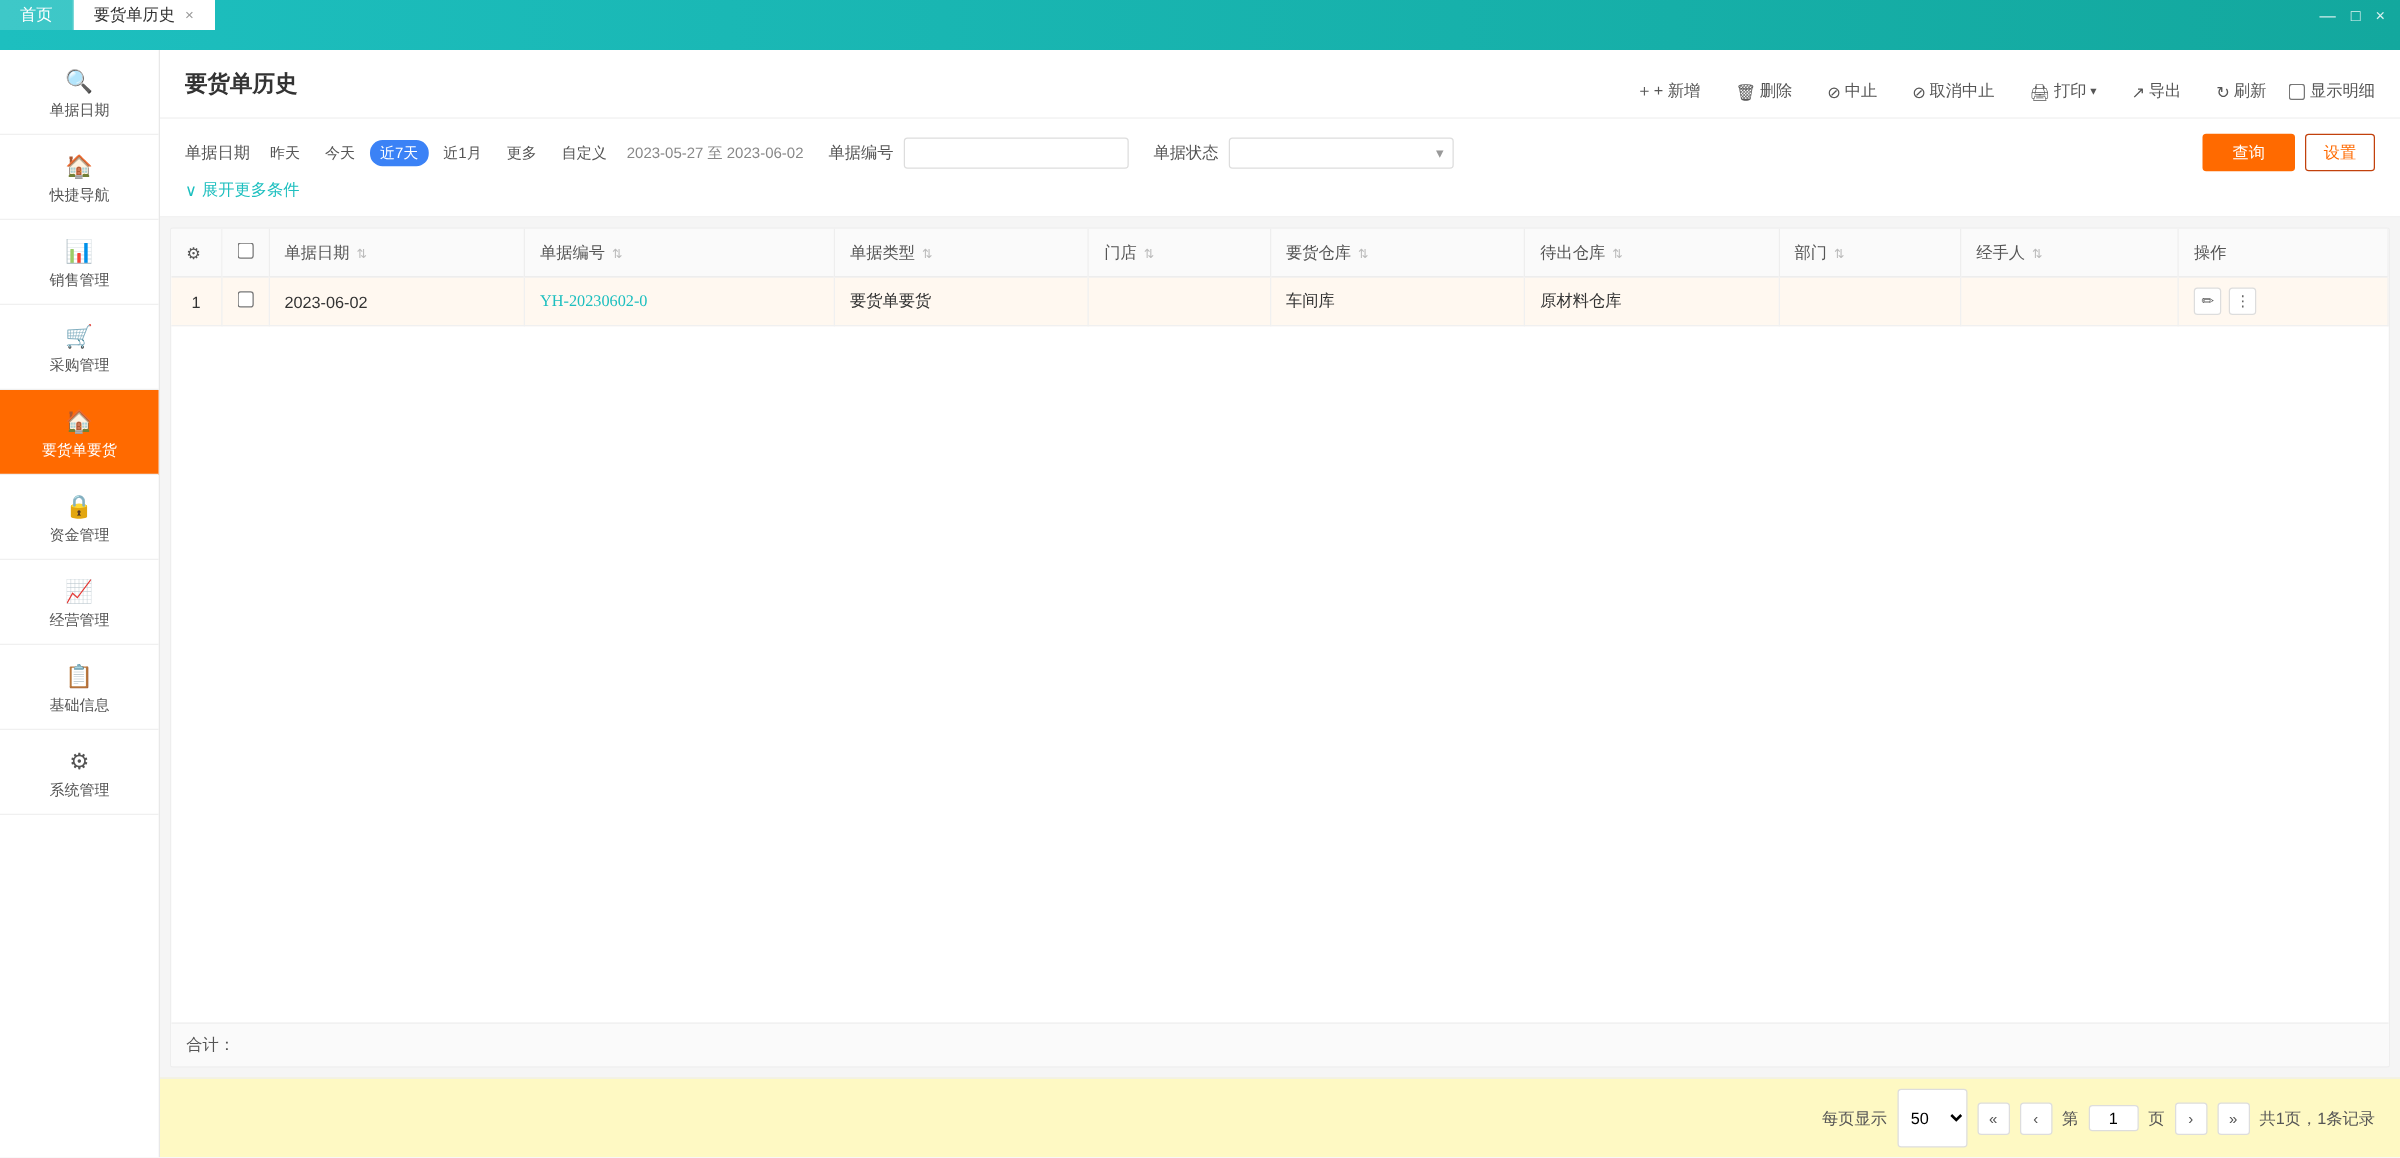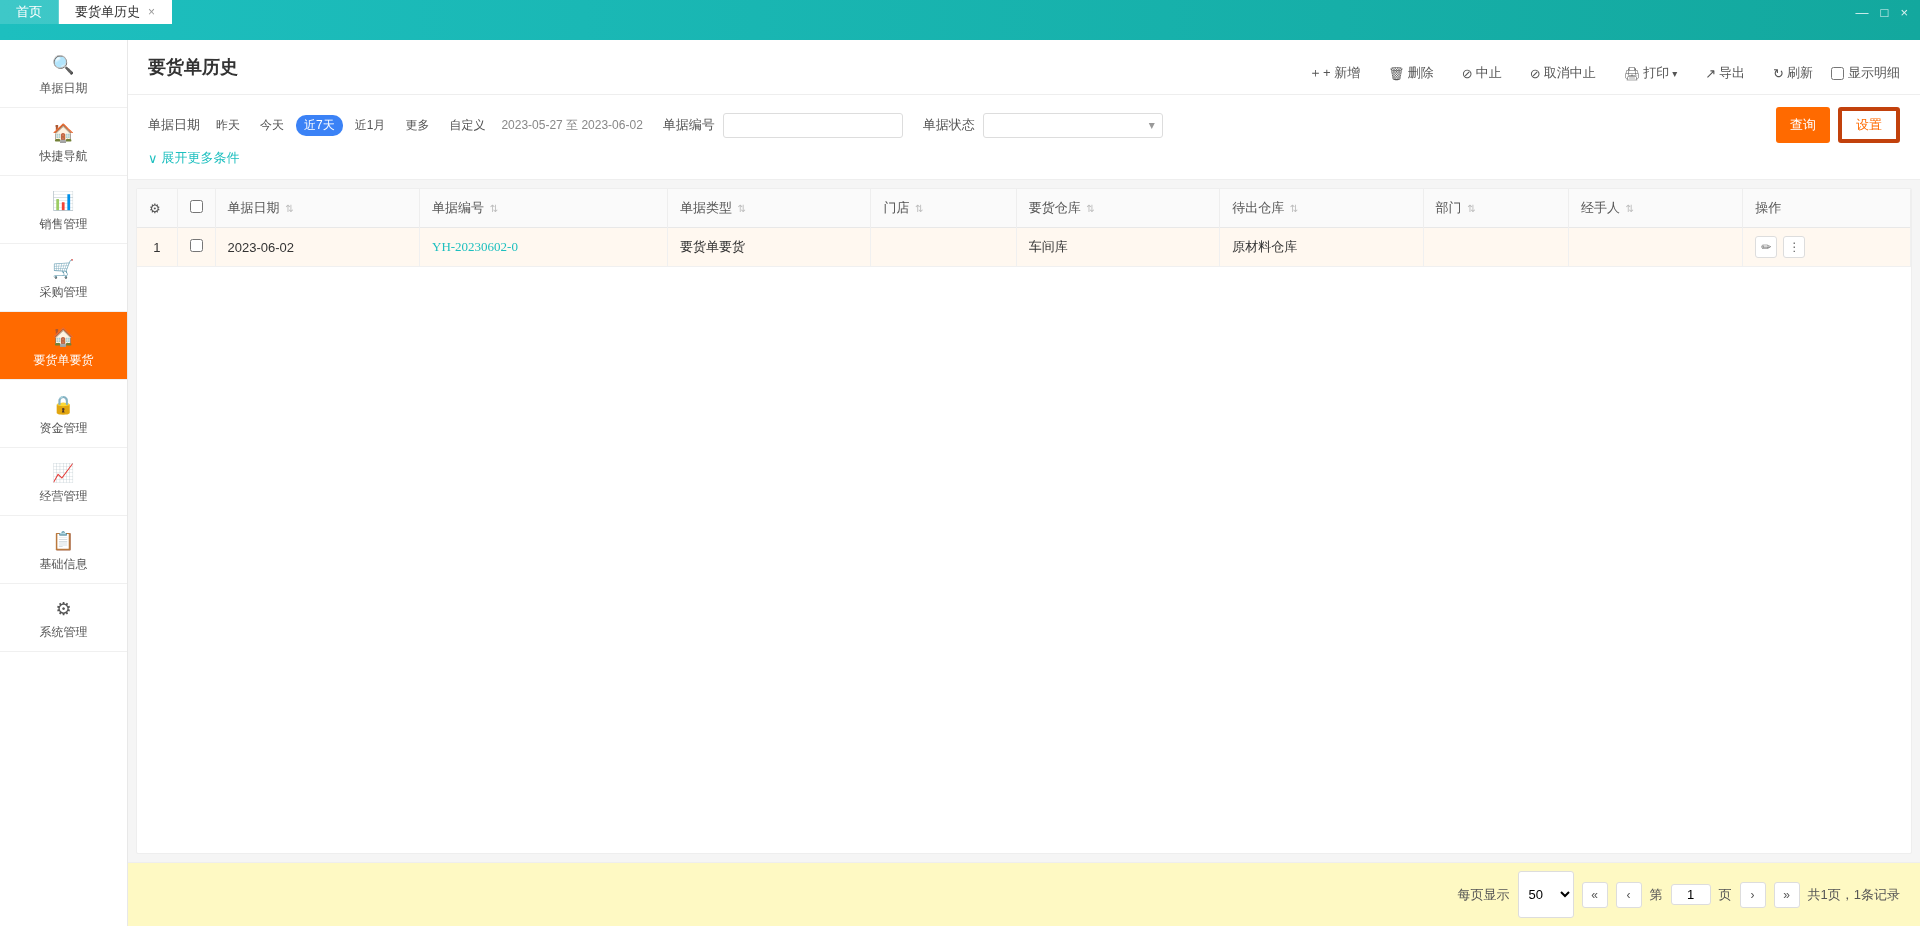--- a/index.html
+++ b/index.html
@@ -133,26 +133,26 @@
       border: none;
       background: none;
       cursor: pointer;
       color: #555;
       font-size: 13px;
     }
     .toolbar-btn.primary {
       background: #ff6a00;
       color: white;
       border-radius: 3px;
-      padding: 5px 14px;
+      padding: 5px 24px;
     }
     .toolbar-btn.secondary {
       background: white;
       color: #ff6a00;
-      border: 4px solid #c2410c;
+      border: 1px solid #c2410c;
       border-radius: 3px;
       padding: 5px 14px;
     }
     .show-detail-check {
       display: flex;
       align-items: center;
       gap: 4px;
       color: #555;
       font-size: 13px;
     }
@@ -581,20 +581,23 @@
             <td></td>
             <td>
               <div class="action-btns">
                 <button class="action-btn" title="编辑">✏</button>
                 <button class="action-btn" title="删除">⋮</button>
               </div>
             </td>
           </tr>
         </tbody>
       </table>
+      <div class="table-footer">
+        <span>合计：</span>
+      </div>
     </div>
 
     <div class="pagination-bar">
       <span>每页显示</span>
       <select class="page-size-select">
         <option value="20">20</option>
         <option value="50" selected="">50</option>
         <option value="100">100</option>
         <option value="200">200</option>
       </select>

